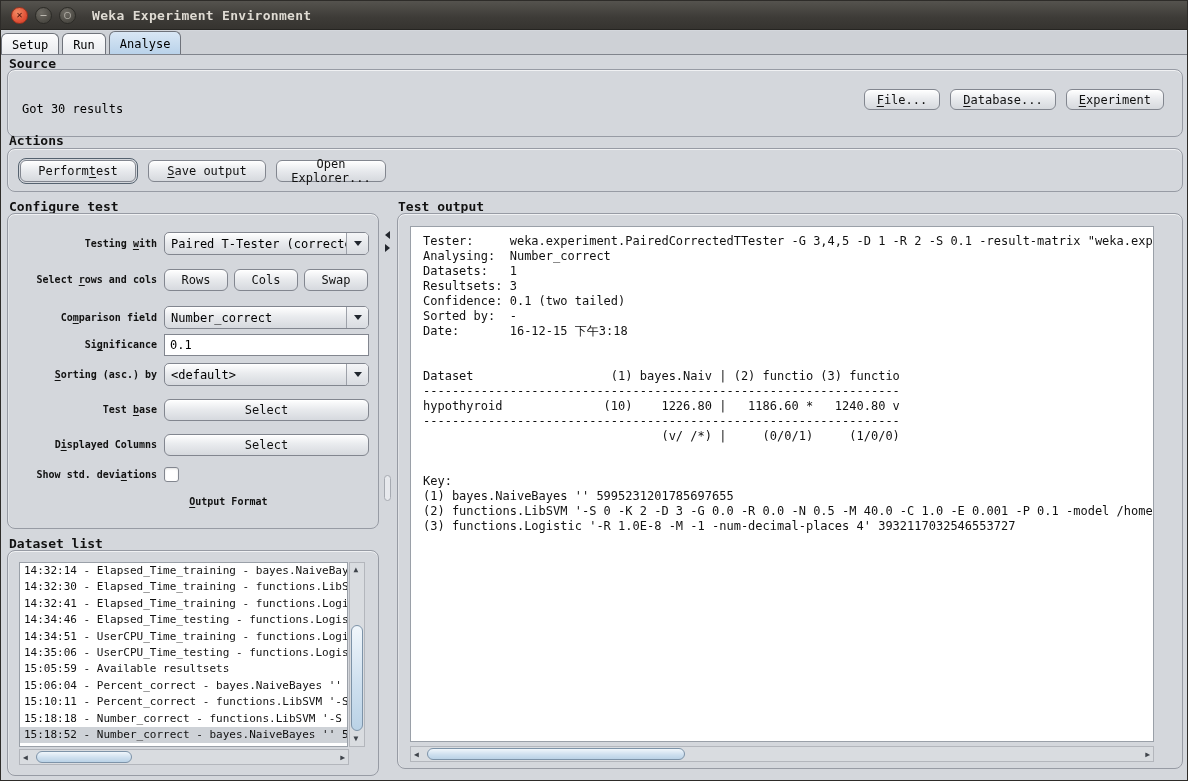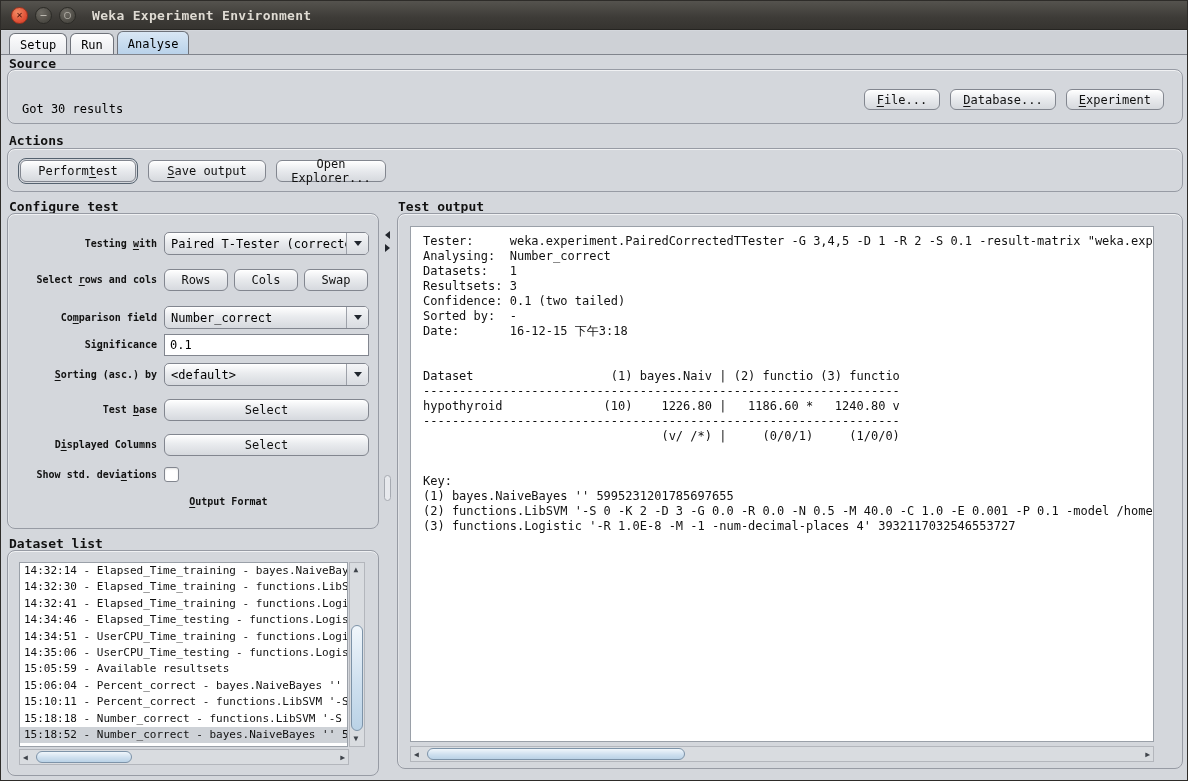--- a/index.html
+++ b/index.html
@@ -14,21 +14,21 @@
     border-bottom:1px solid #262522; display:flex; align-items:center; }
   .wbtn { width:17px; height:17px; border-radius:50%; margin-left:7px;
     display:flex; align-items:center; justify-content:center;
     font-size:10px; line-height:1; cursor:default; }
   .wbtn.close { background:radial-gradient(circle at 35% 30%, #f28a63, #dd4b32 70%); border:1px solid #9c331f; color:#4a120a; margin-left:10px; }
   .wbtn.minmax { background:radial-gradient(circle at 35% 30%, #6e6b64, #4b4943 70%); border:1px solid #2b2a26; color:#d8d4cc; }
   .wtitle { color:#dfdbd3; font-weight:bold; font-size:13px; margin-left:16px; letter-spacing:.3px; }
 
   
   .tabbar { position:absolute; left:0; top:30px; right:0; height:24px;
-    background:#ced1d6; border-bottom:1px solid #80848c; display:flex; align-items:flex-end; padding-left:8px; }
+    background:#ced1d6; border-bottom:1px solid #80848c; display:flex; align-items:flex-end; padding-left:0; }
   .tab { height:21px; padding:2px 10px 0; margin-right:3px; font-size:12px;
     border:1px solid #6f737b; border-bottom:none; border-radius:6px 6px 0 0;
     background:linear-gradient(#fdfdfe,#e9ebee); display:flex; align-items:center; }
   .tab.active { background:linear-gradient(#d9e7f5,#b9d2ea); height:23px; }
 
   
   .content { position:absolute; left:0; top:54px; right:0; bottom:0; }
   .seclabel { position:absolute; font-weight:bold; font-size:13px; color:#111; }
   .groupbox { position:absolute; border:1px solid #979ba4; border-radius:8px;
     box-shadow:inset 0 1px 0 rgba(255,255,255,.65), inset 1px 0 0 rgba(255,255,255,.3); }
@@ -122,21 +122,21 @@
 
   <div class="tabbar">
     <div class="tab">Setup</div>
     <div class="tab">Run</div>
     <div class="tab active">Analyse</div>
   </div>
 
   <div class="content">
 
     <div class="seclabel" style="left:8px; top:1px;">Source</div>
-    <div class="groupbox" style="left:6px; top:14px; width:1176px; height:55px;">
+    <div class="groupbox" style="left:6px; top:14px; width:1176px; height:68px;">
       <span class="src-status">Got 30 results</span>
       <div class="src-buttons">
         <button class="btn" style="height:21px;"><u>F</u>ile...</button>
         <button class="btn" style="height:21px;"><u>D</u>atabase...</button>
         <button class="btn" style="height:21px;"><u>E</u>xperiment</button>
       </div>
     </div>
 
     <div class="seclabel" style="left:8px; top:78px;">Actions</div>
     <div class="groupbox" style="left:6px; top:93px; width:1176px; height:44px;">

